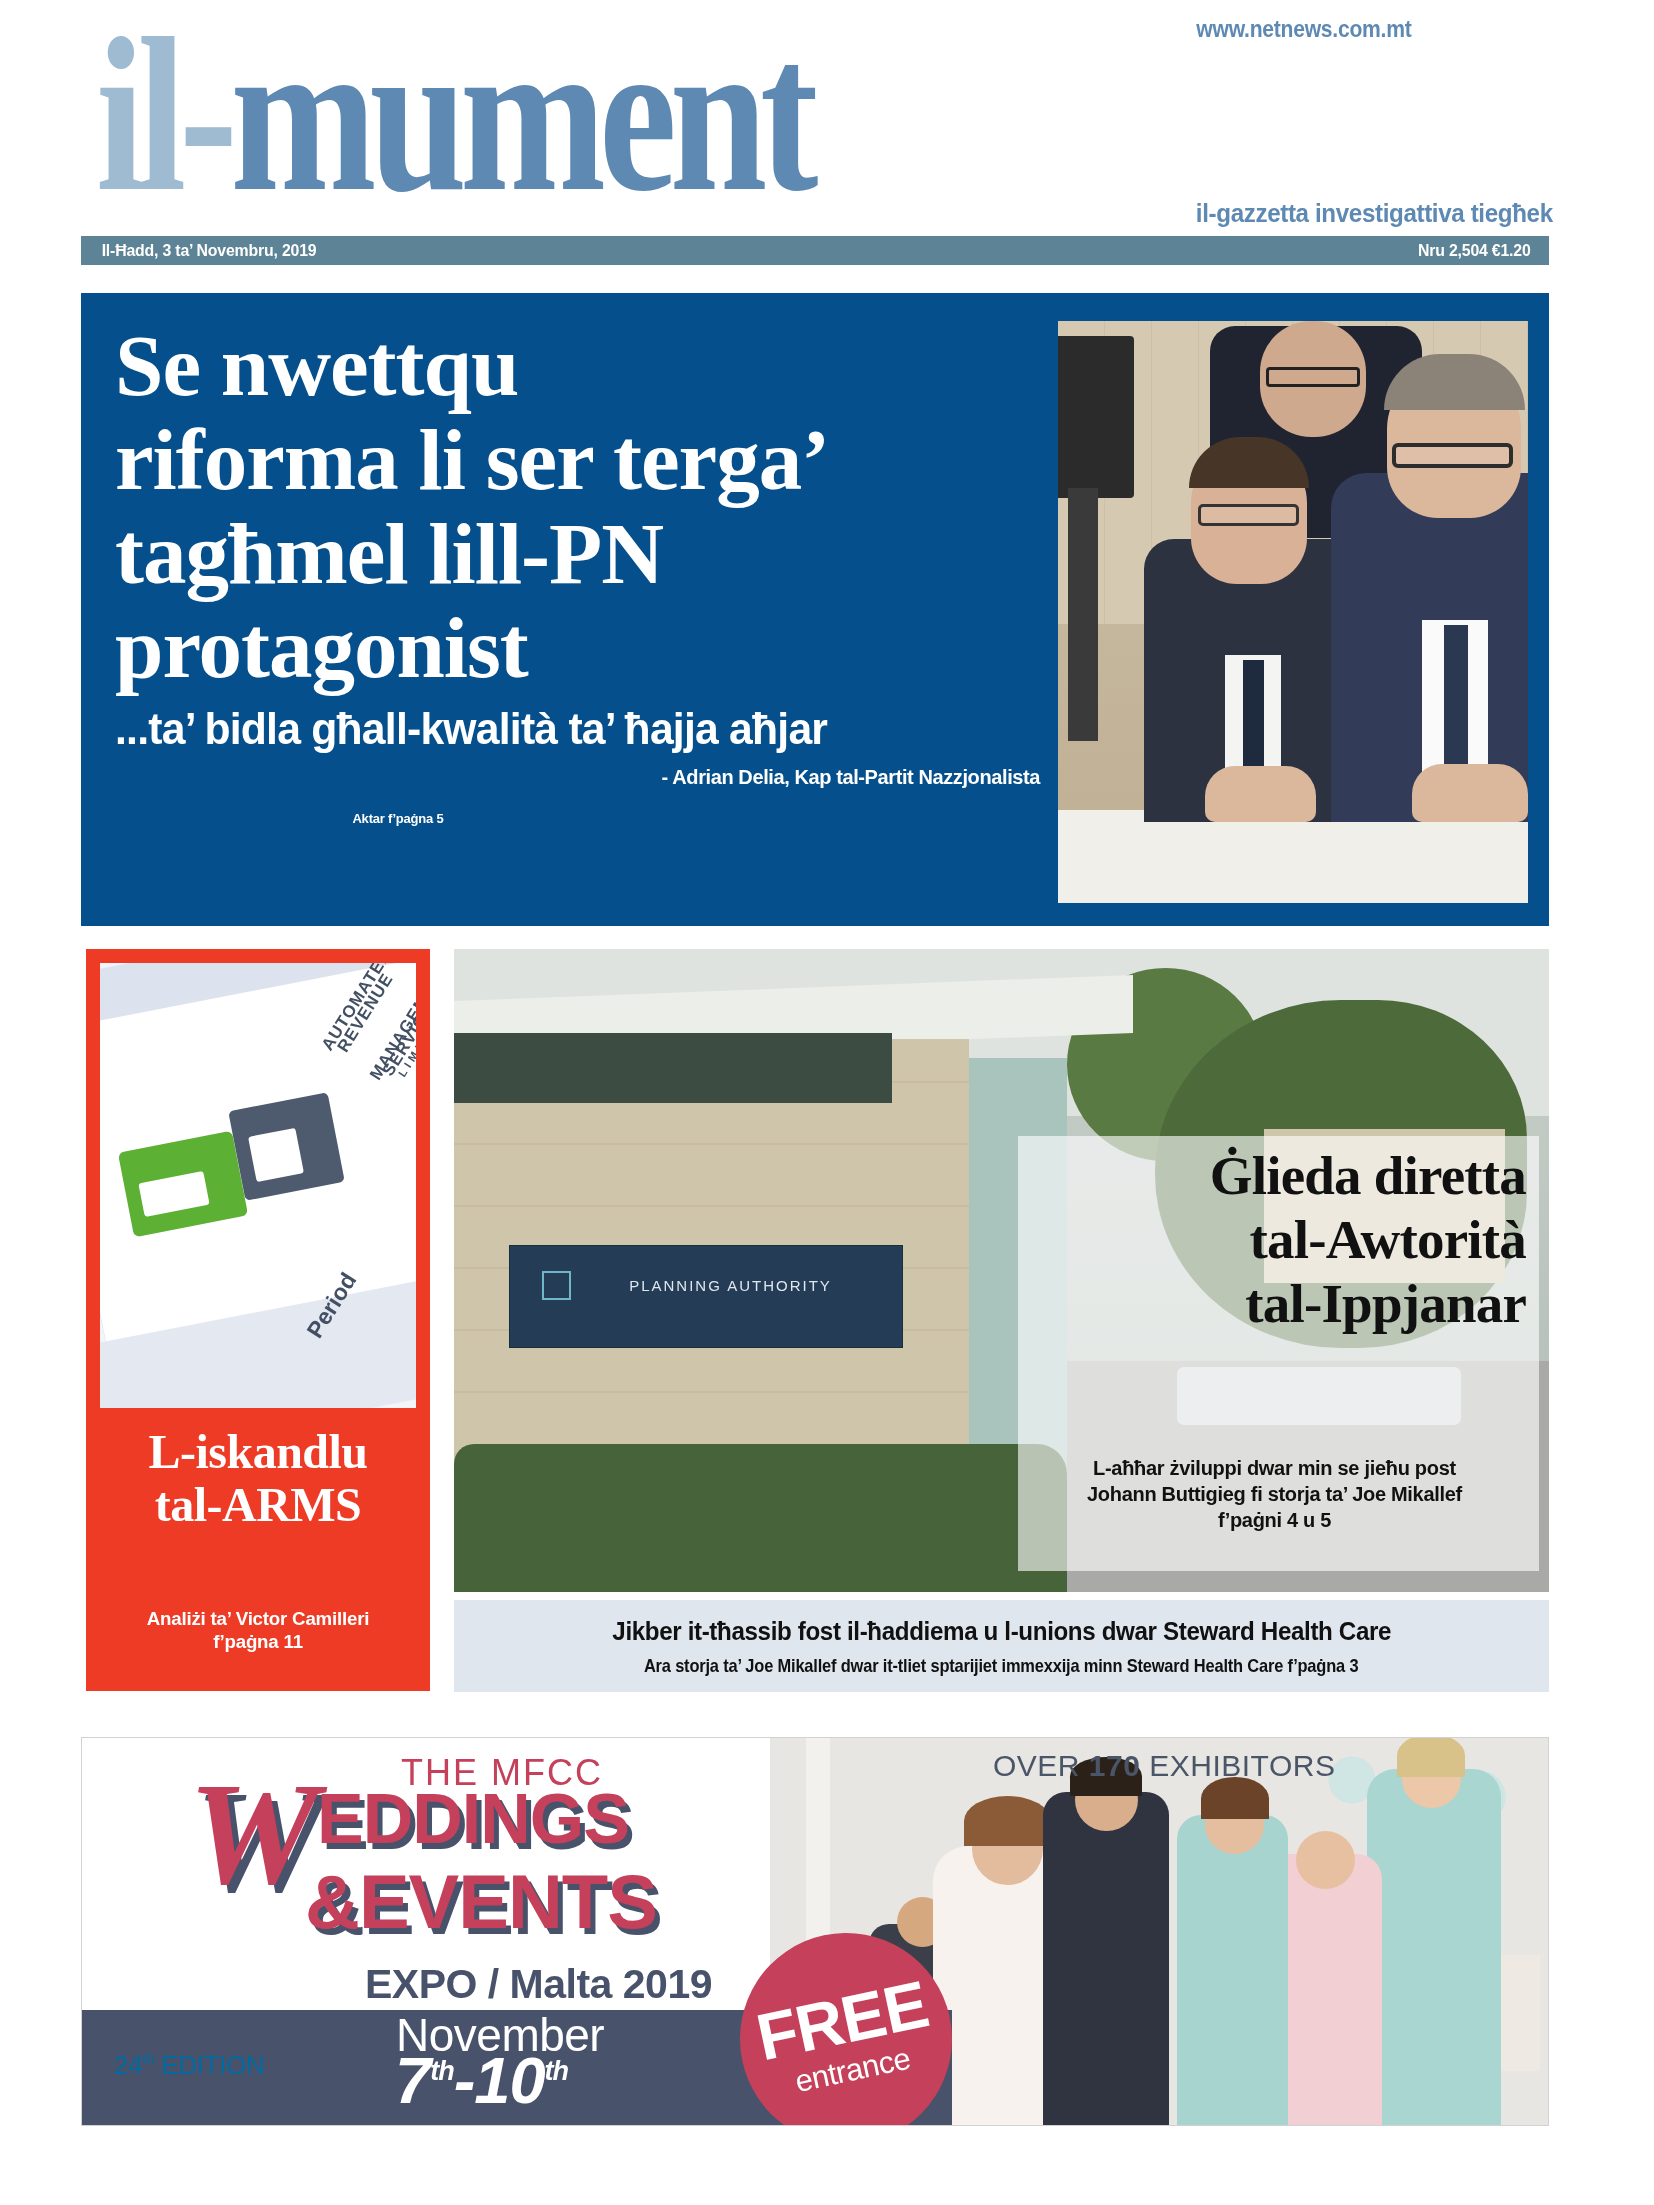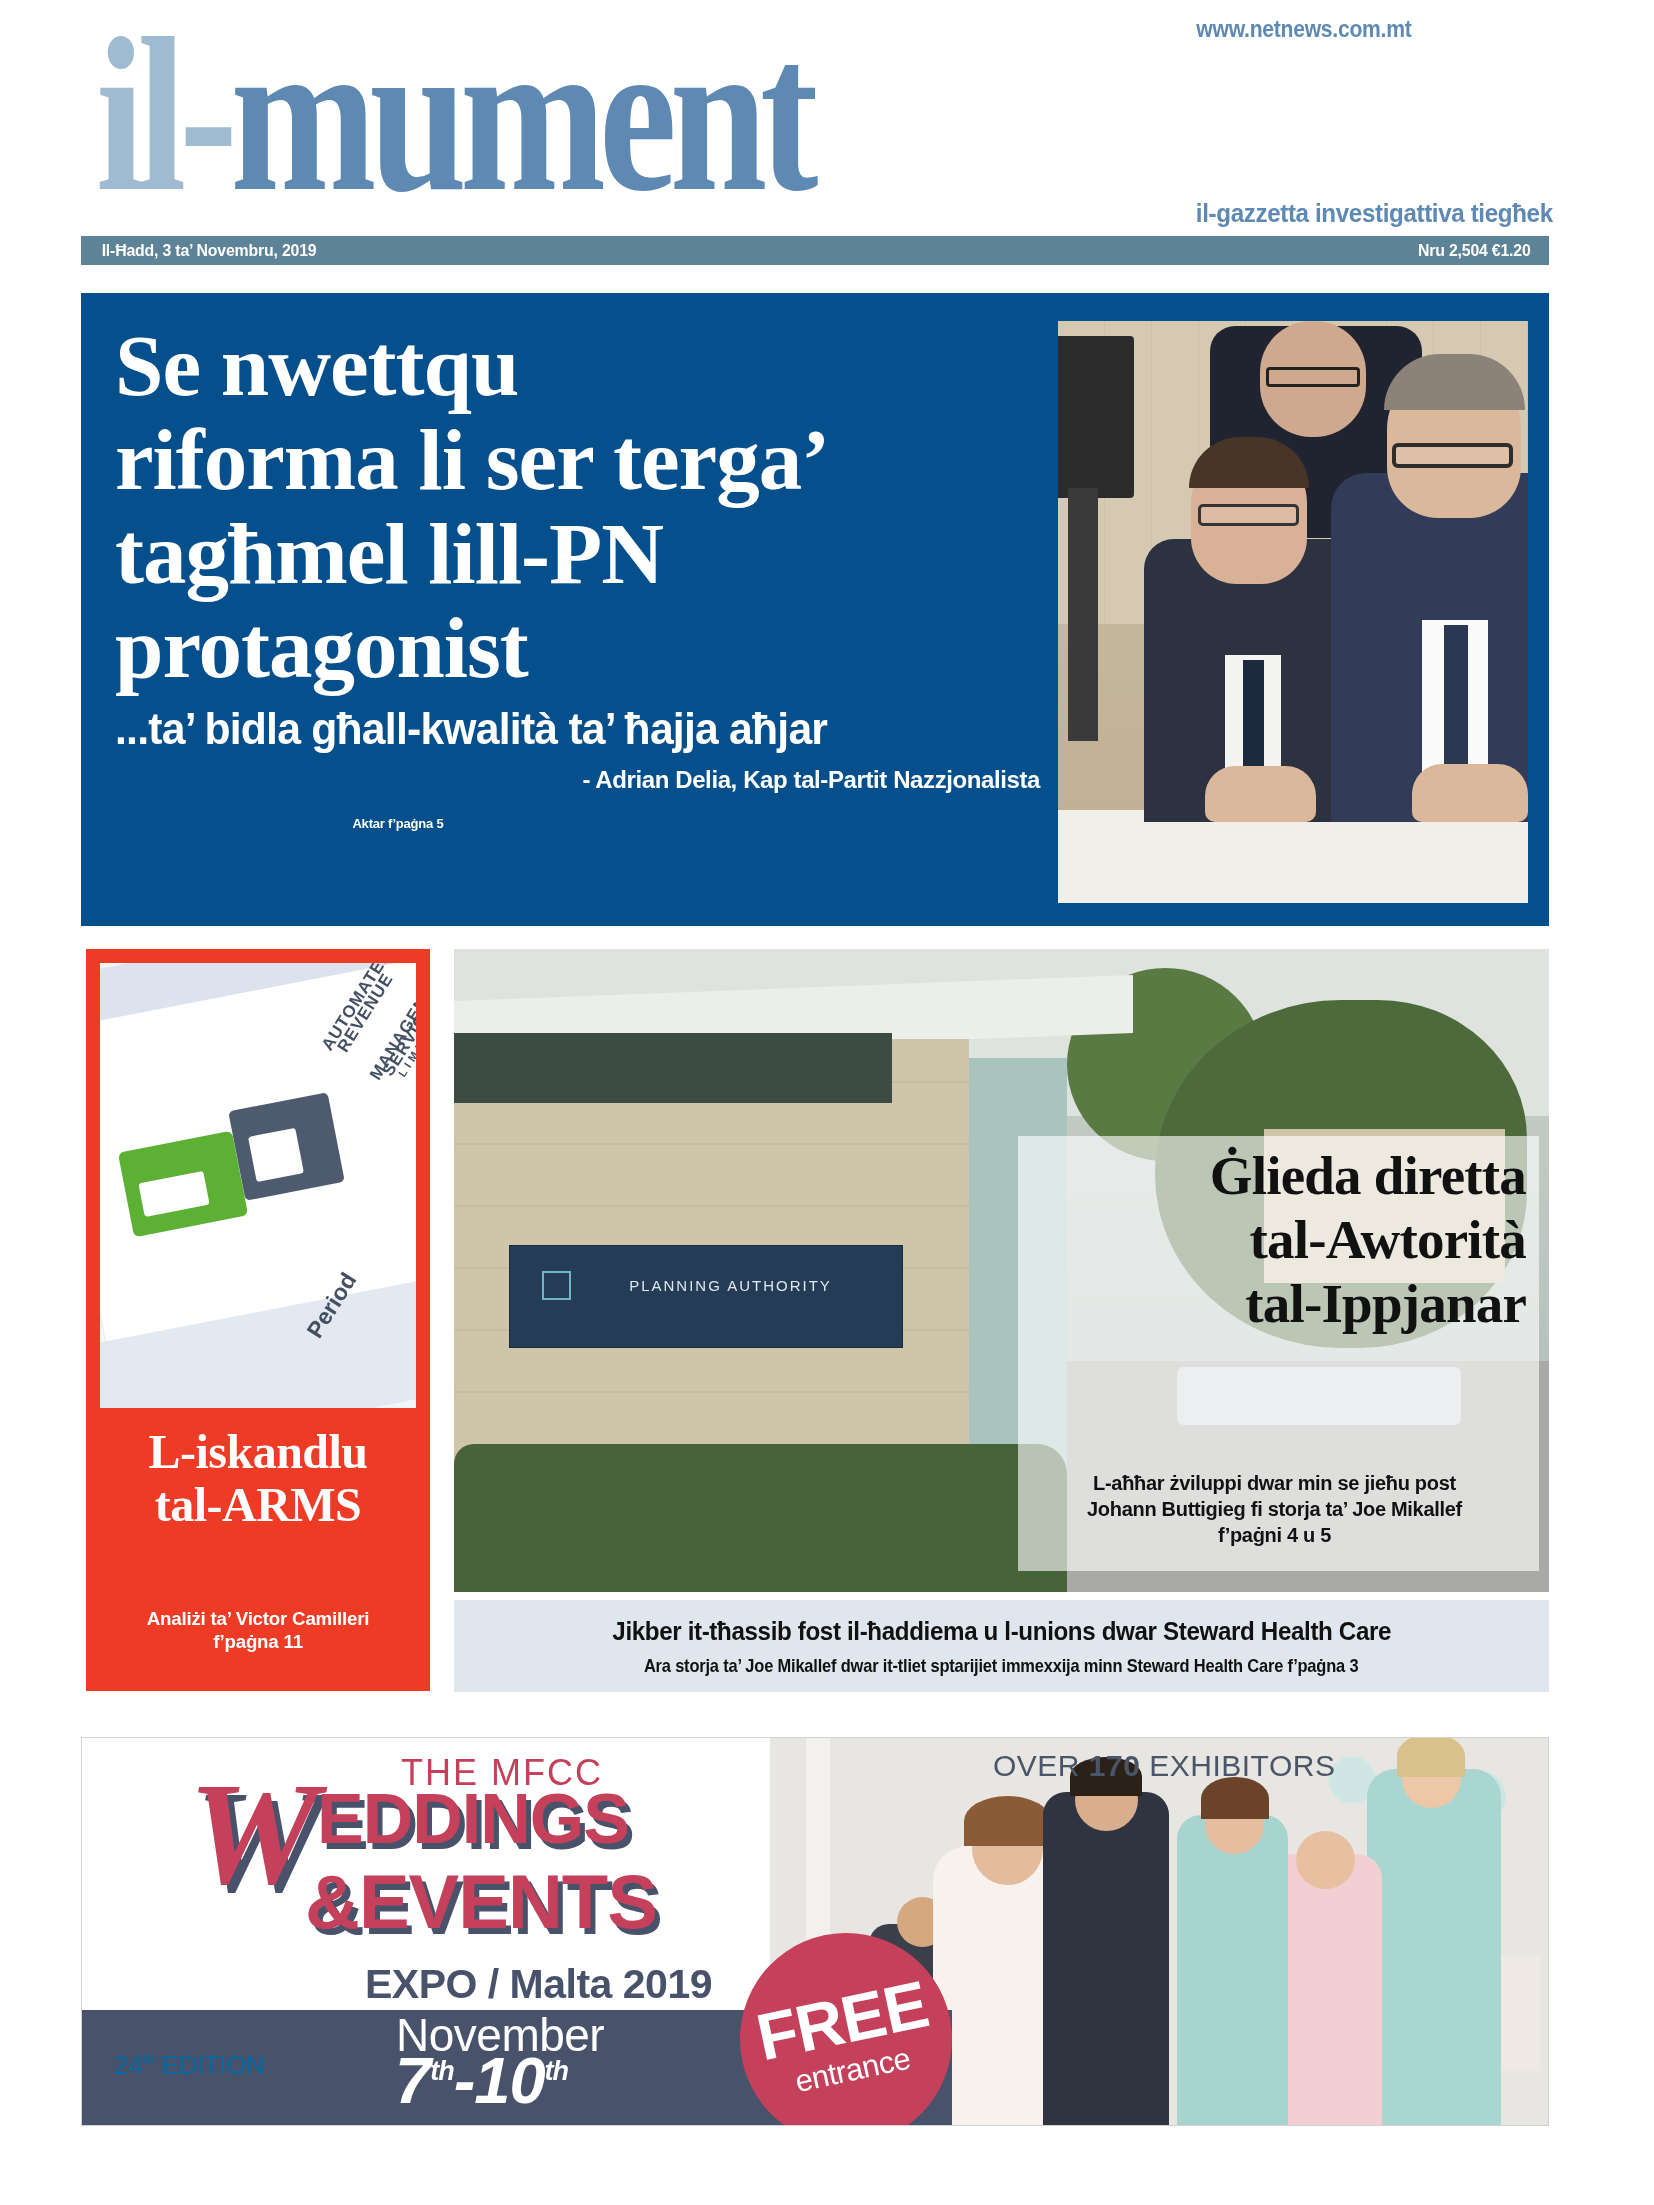--- a/index.html
+++ b/index.html
@@ -63,21 +63,21 @@
     font-weight: 700; letter-spacing: -1px;
   }
   .lead-sub {
     margin-top: 9px; color: #ffffff; font-size: 44px; line-height: 49px;
     font-weight: 700; letter-spacing: -0.8px;
     font-family: "Liberation Sans", sans-serif;
     transform: scaleX(0.97); transform-origin: left;
   }
   .lead-attrib {
     margin-top: 13px; text-align: right; color: #ffffff;
-    font-size: 24px; font-weight: 700; letter-spacing: -0.4px; padding-right: 31px;
+    font-size: 20px; font-weight: 700; letter-spacing: -0.4px; padding-right: 31px;
   }
   .lead-more {
     margin-top: 22px; text-align: center; color: #ffffff;
     font-size: 13px; font-weight: 700; letter-spacing: -0.2px; padding-right: 390px;
   }
 
   
   .arms {
     position: absolute; left: 86px; top: 949px; width: 344px; height: 742px;
     background: #ee3b26;
@@ -107,21 +107,21 @@
     position: absolute; right: 10px; top: 187px; width: 521px; height: 435px;
     background: rgba(255,255,255,0.62);
   }
   .pa-head {
     position: absolute; right: 23px; top: 195px; width: 501px;
     text-align: right; color: #111111;
     font-family: "Liberation Serif", serif;
     font-size: 55px; line-height: 64px; font-weight: 700; letter-spacing: -0.8px;
   }
   .pa-sub {
-    position: absolute; right: 24px; top: 521px; width: 501px;
+    position: absolute; right: 24px; top: 506px; width: 501px;
     text-align: center; color: #111111;
     font-size: 20px; line-height: 26px; font-weight: 700; letter-spacing: -0.3px;
   }
 
   
   .steward {
     position: absolute; left: 454px; top: 1600px; width: 1095px; height: 92px;
     background: #e0e6ee;
     display: flex; flex-direction: column; align-items: center; justify-content: center;
   }

